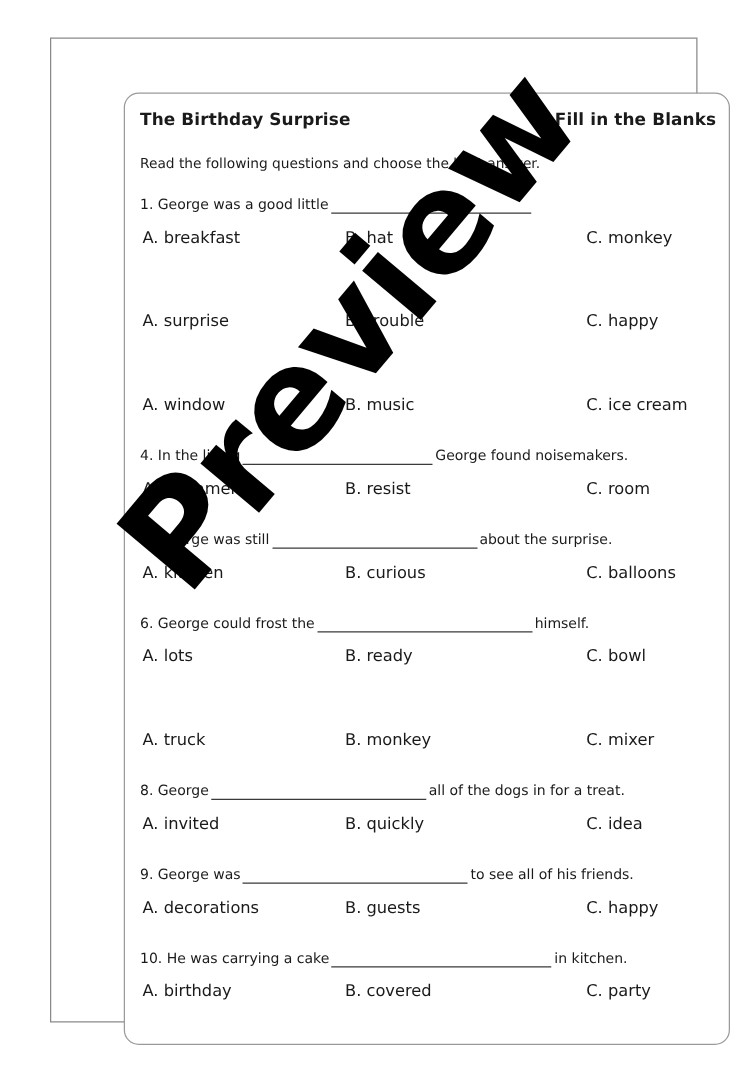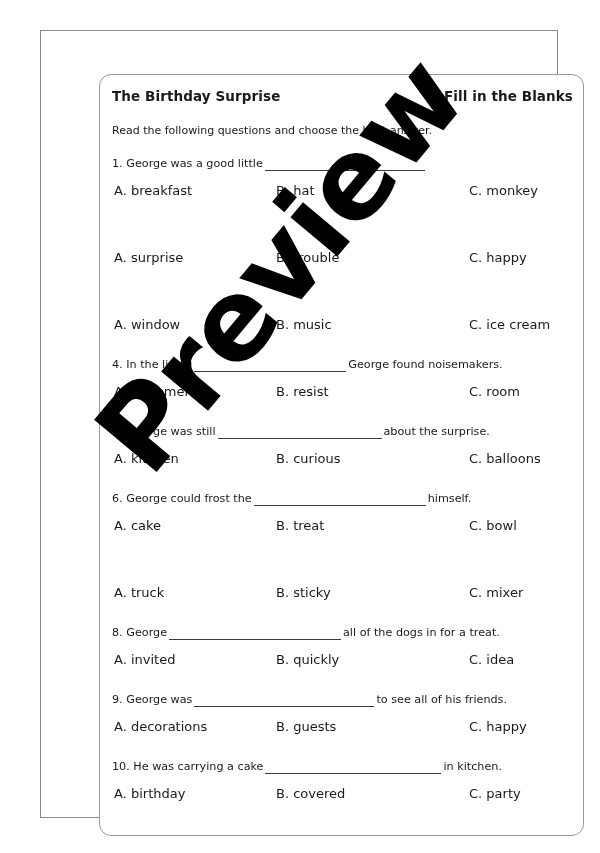--- a/index.html
+++ b/index.html
@@ -203,29 +203,29 @@
             <span class="q-opt opt-c">C. balloons</span>
           </div>
         </div>
         <div class="q-block">
           <div class="q-prompt">
             <span class="q-text-pre">6. George could frost the</span>
             <span class="q-blank" style="width: 172px;"></span>
             <span class="q-text-post">himself.</span>
           </div>
           <div class="q-options">
-            <span class="q-opt opt-a">A. cake</span>
-            <span class="q-opt opt-b">B. treat</span>
+            <span class="q-opt opt-a">A. lots</span>
+            <span class="q-opt opt-b">B. ready</span>
             <span class="q-opt opt-c">C. bowl</span>
           </div>
         </div>
         <div class="q-block">
           <div class="q-options">
             <span class="q-opt opt-a">A. truck</span>
-            <span class="q-opt opt-b">B. sticky</span>
+            <span class="q-opt opt-b">B. monkey</span>
             <span class="q-opt opt-c">C. mixer</span>
           </div>
         </div>
         <div class="q-block">
           <div class="q-prompt">
             <span class="q-text-pre">8. George</span>
             <span class="q-blank" style="width: 172px;"></span>
             <span class="q-text-post">all of the dogs in for a treat.</span>
           </div>
           <div class="q-options">

